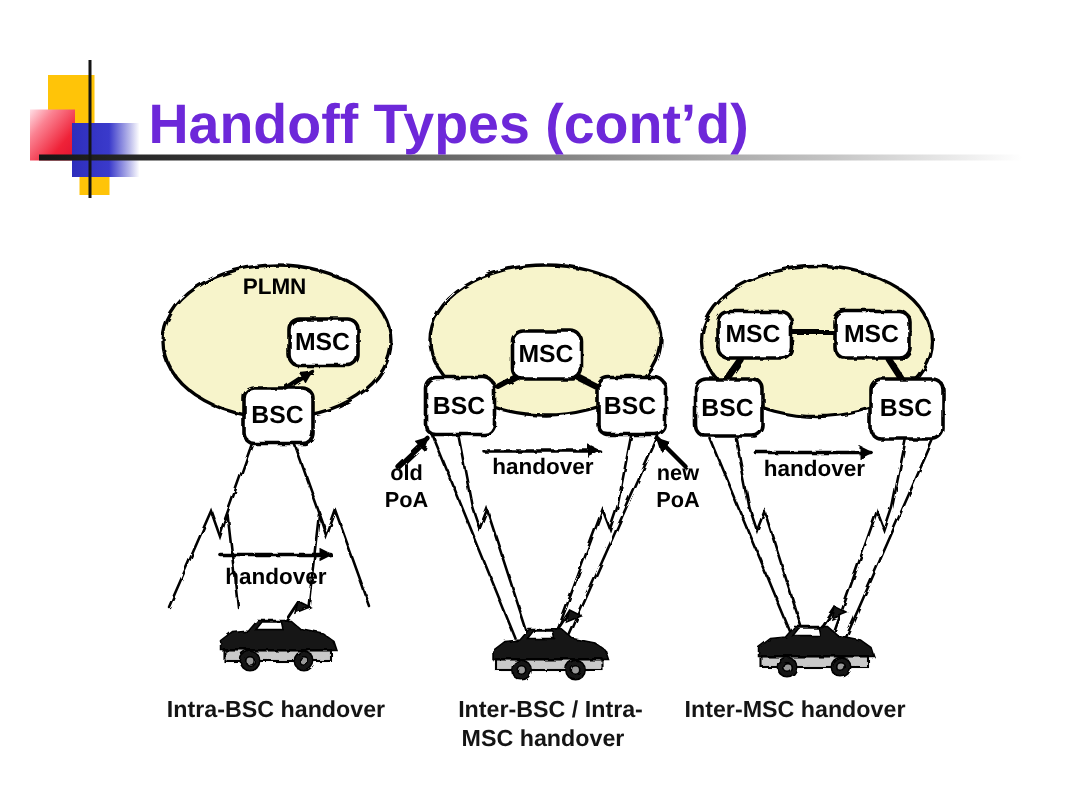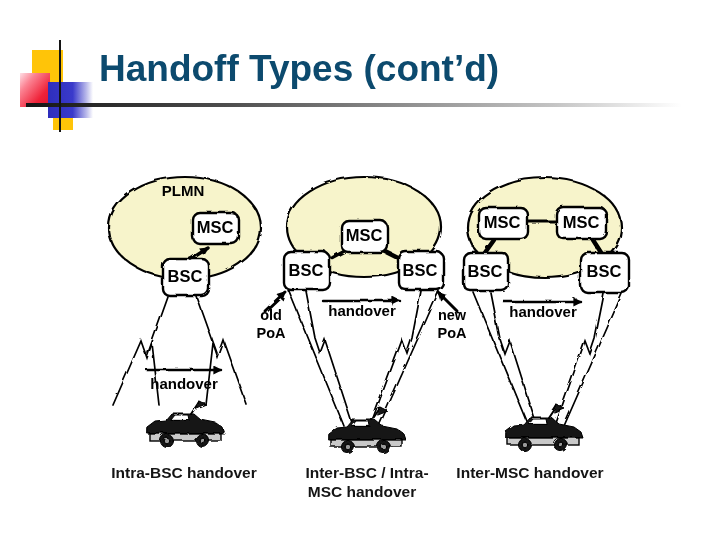--- a/index.html
+++ b/index.html
@@ -10,21 +10,21 @@
   .dec-yellow-top{left:32px;top:50px;width:31px;height:33px;background:#ffc408;}
   .dec-red{left:20px;top:73px;width:30px;height:34px;
            background:linear-gradient(130deg,#ffdfe6 0%,#fb8292 28%,#ef2238 70%,#e01030 100%);}
   .dec-blue{left:48px;top:82px;width:45px;height:36px;
             background:linear-gradient(to right,#2e2ebc 0%,#3a3acb 55%,#b9b9ea 85%,#ffffff 100%);}
   .dec-yellow-bottom{left:53px;top:118px;width:20px;height:12px;background:#ffc408;}
   .dec-vline{left:59px;top:40px;width:2px;height:92px;background:#141414;}
   .dec-hrule{left:26px;top:103px;width:676px;height:4px;
              background:linear-gradient(to right,#151515 0%,#4e4e4e 30%,#8c8c8c 55%,#c4c4c4 78%,rgba(255,255,255,0) 97%);}
   
-  .title{position:absolute;left:99px;top:48px;font-size:37px;font-weight:600;color:#0c4a6e;
+  .title{position:absolute;left:99px;top:62px;font-size:37px;font-weight:600;color:#6d28d9;
          letter-spacing:0px;white-space:nowrap;}
   
   svg.figure{position:absolute;left:0;top:0;}
   text{font-family:"Liberation Sans",sans-serif;font-weight:bold;fill:#000;}
   text.boxlbl{font-size:16.5px;}
   text.small{font-size:14.5px;}
   text.hand{font-size:15px;}
   text.cap{font-size:15.5px;fill:#141414;}
   text.cloudlbl{font-size:15px;}
 </style>

